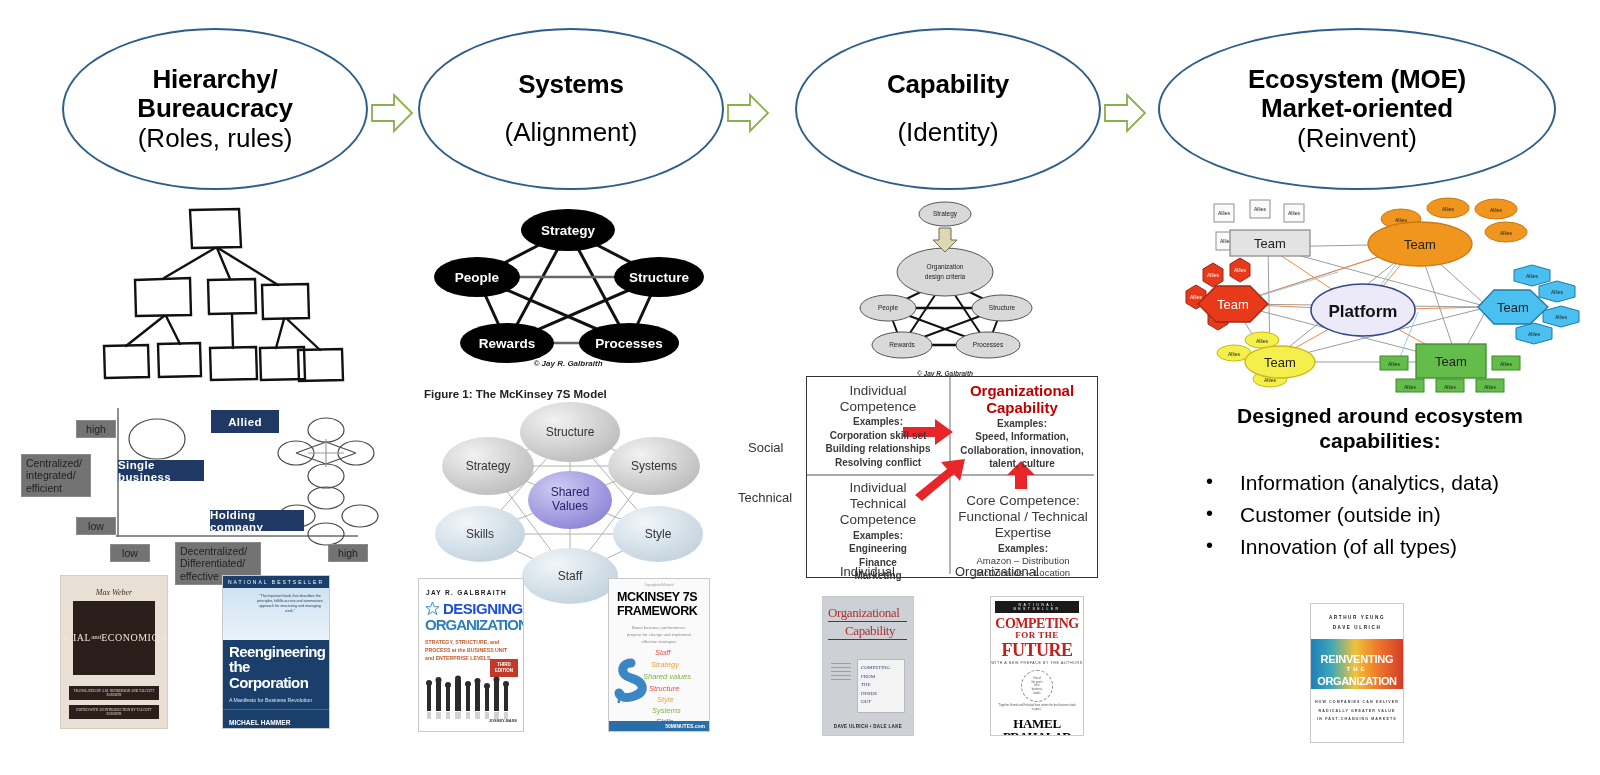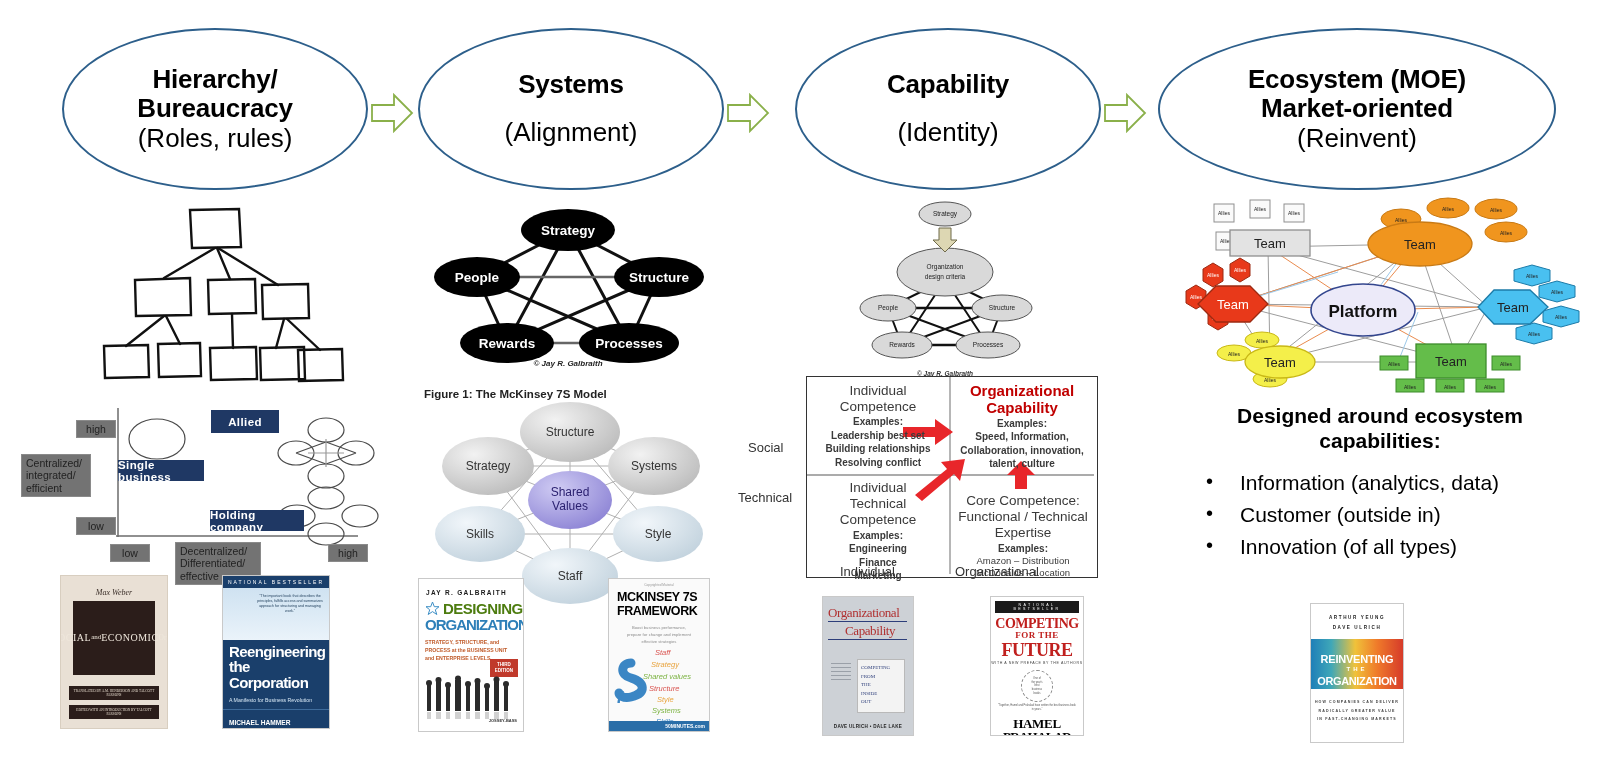--- a/index.html
+++ b/index.html
@@ -269,21 +269,21 @@
     </g>
   </svg>
 </div>
 
 <div class="book" style="left:418px;top:578px;width:104px;height:152px;background:#fff;">
   <div style="font-size:6.5px;font-weight:bold;letter-spacing:1.3px;color:#1a1a1a;padding:10px 0 0 7px;">JAY R. GALBRAITH</div>
   <div style="display:flex;align-items:center;padding:4px 0 0 6px;">
     <svg width="15" height="15" viewBox="0 0 15 15">
       <path d="M7.5 1 L9.3 5.7 L14 5.7 L10.3 8.8 L11.8 13.5 L7.5 10.6 L3.2 13.5 L4.7 8.8 L1 5.7 L5.7 5.7 Z" fill="none" stroke="#3d8fc6" stroke-width="1"></path>
     </svg>
-    <span style="font-size:15px;font-weight:bold;color:#4d7c0f;letter-spacing:-.5px;margin-left:3px;">DESIGNING</span>
+    <span style="font-size:15px;font-weight:bold;color:#1d4ed8;letter-spacing:-.5px;margin-left:3px;">DESIGNING</span>
   </div>
   <div style="font-size:15px;font-weight:bold;color:#2d7fb8;letter-spacing:-1px;padding-left:6px;line-height:1;">ORGANIZATIONS</div>
   <div style="padding:7px 6px 0;font-size:5.2px;line-height:1.5;color:#c05b2a;font-weight:bold;">
     <div>STRATEGY, STRUCTURE, and</div>
     <div>PROCESS at the BUSINESS UNIT</div>
     <div>and ENTERPRISE LEVELS</div>
   </div>
   <div style="position:absolute;right:5px;top:80px;background:#c0392b;color:#fff;font-size:4.5px;
               font-weight:bold;text-align:center;padding:3px 5px;line-height:1.3;">
     <div>THIRD</div>
@@ -389,21 +389,21 @@
     <line x1="0" y1="98" x2="287" y2="98" stroke="#8f8f8f" stroke-width="1.3"></line>
 
     <path d="M96 50 L128 50 L128 42 L146 55 L128 68 L128 60 L96 60 Z" fill="#e8262a"></path>
     <path d="M108 118 L140 92 L134 85 L158 82 L153 104 L147 97 L115 124 Z" fill="#e8262a"></path>
     <path d="M208 112 L220 112 L220 98 L228 98 L214 84 L200 98 L208 98 Z" fill="#e8262a"></path>
   </svg>
   <div class="q" style="left:6px;top:6px;width:130px;">
     <div class="h">Individual</div>
     <div class="h">Competence</div>
     <div class="ex">Examples:</div>
-    <div class="ex" style="font-weight:bold;">Leadership best set</div>
+    <div class="ex" style="font-weight:bold;">Corporation skill set</div>
     <div class="ex" style="font-weight:bold;">Building relationships</div>
     <div class="ex" style="font-weight:bold;">Resolving conflict</div>
   </div>
   <div class="q" style="left:148px;top:5px;width:134px;">
     <div class="hr">Organizational</div>
     <div class="hr">Capability</div>
     <div class="ex">Examples:</div>
     <div class="ex" style="font-weight:bold;">Speed, Information,</div>
     <div class="ex" style="font-weight:bold;">Collaboration, innovation,</div>
     <div class="ex" style="font-weight:bold;">talent, culture</div>

